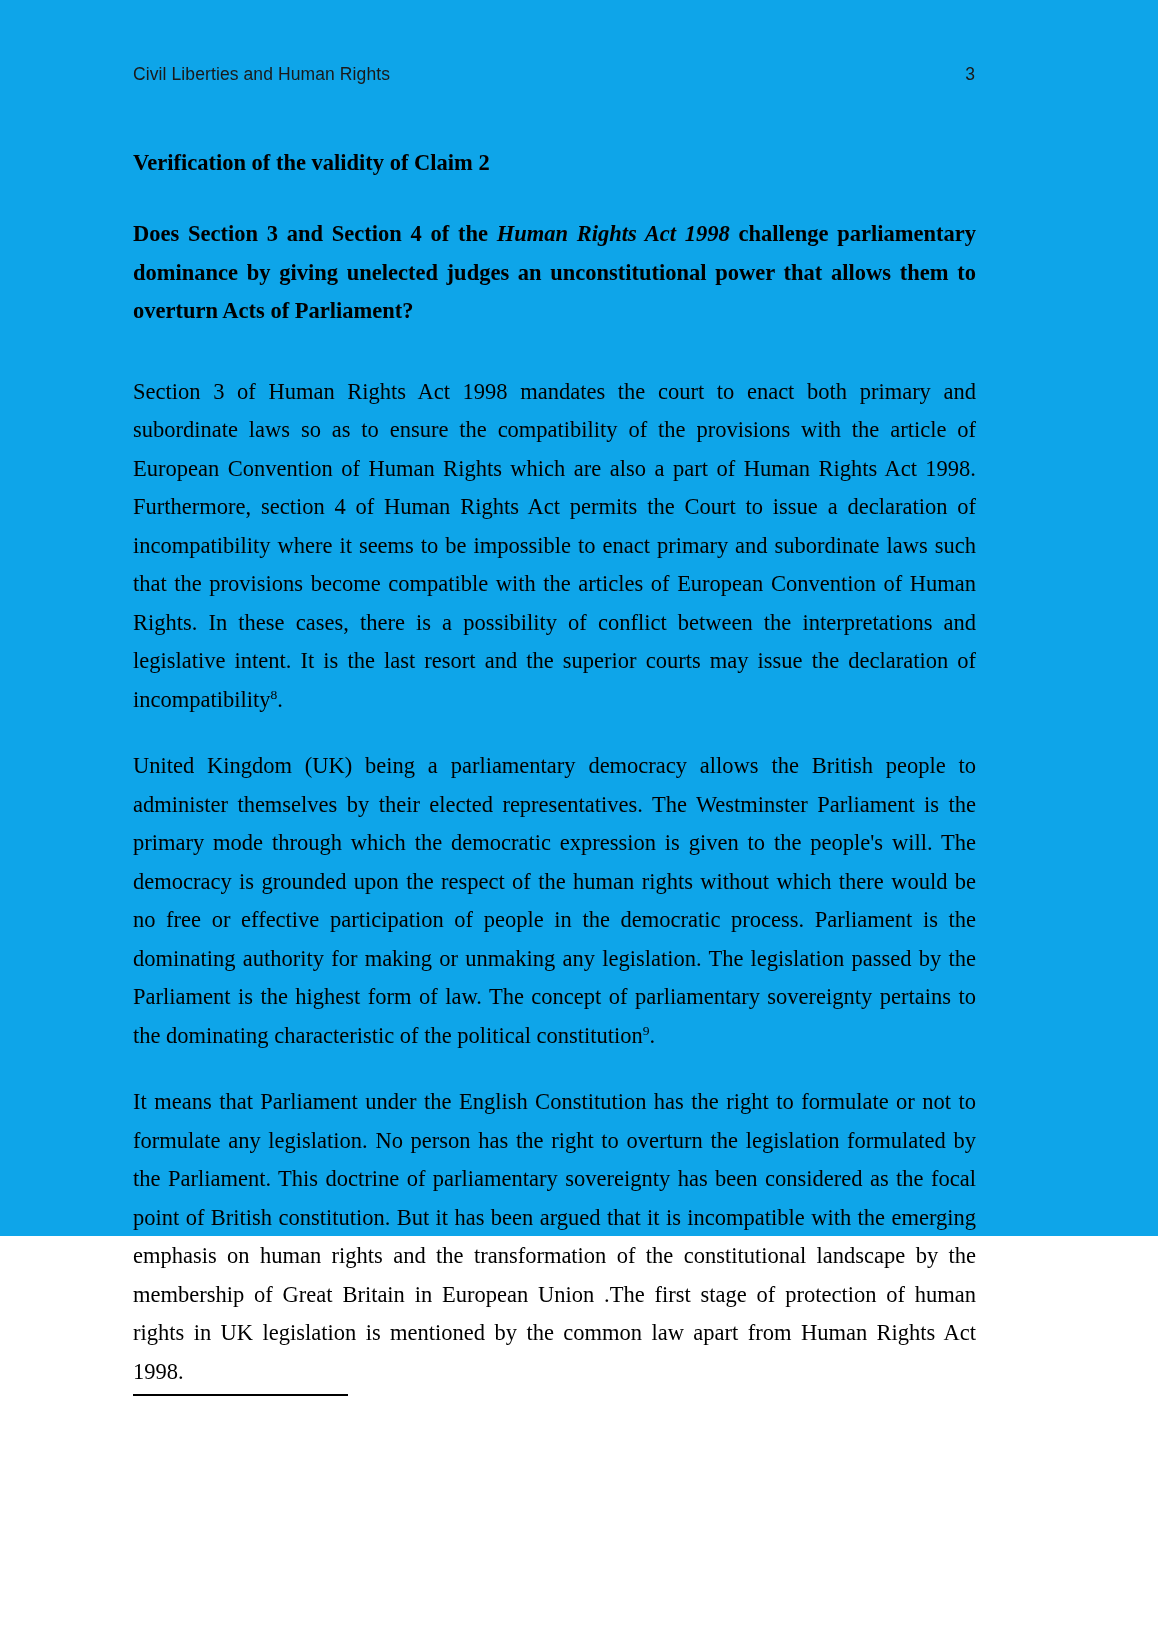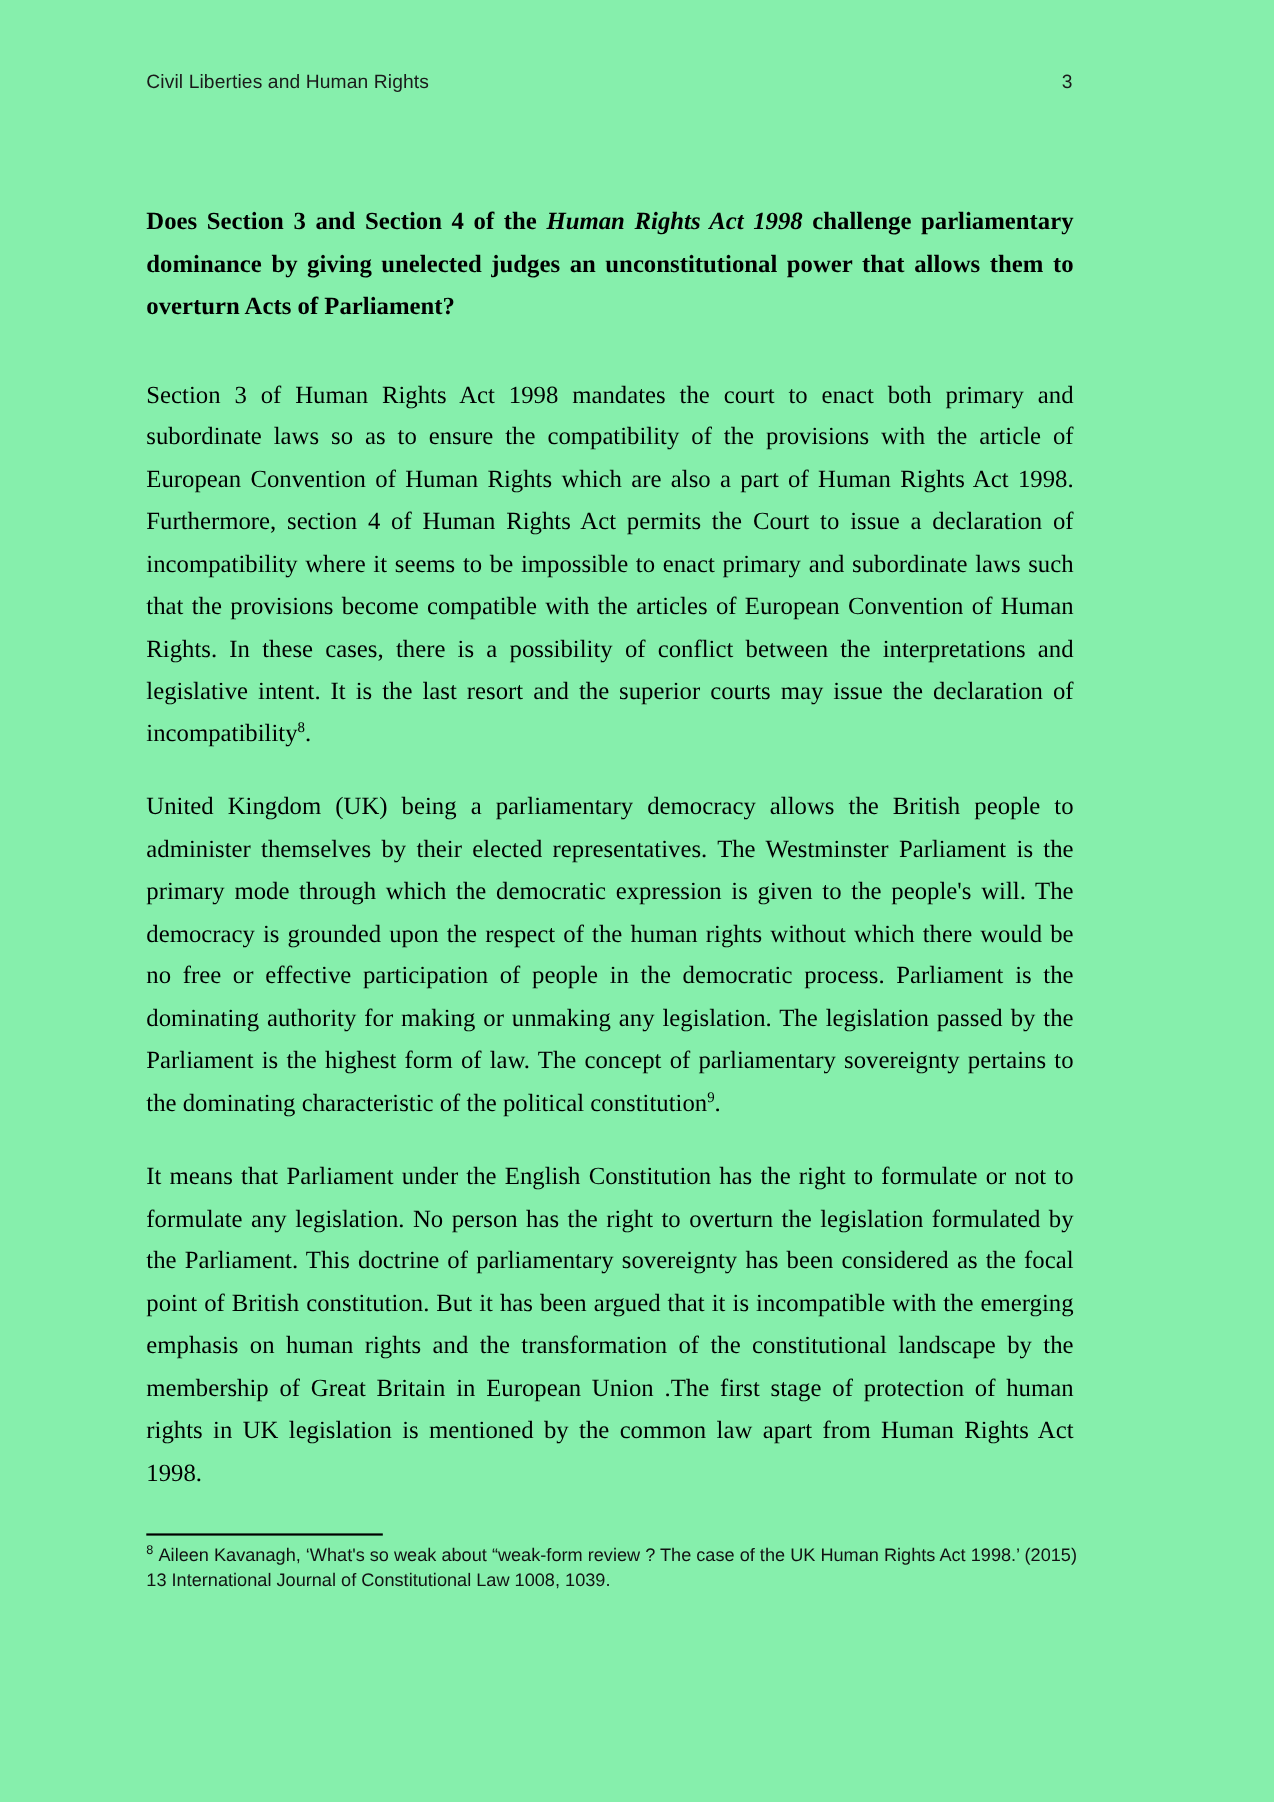--- a/index.html
+++ b/index.html
@@ -14,22 +14,22 @@
     font-family: "Liberation Serif", "DejaVu Serif", serif;
     color: #000000;
     overflow: hidden;
   }
 
   .page {
     position: absolute;
     left: 0;
     top: 0;
     width: 1158px;
-    height: 1638px;
-    background: #86efac;
+    height: 1236px;
+    background: #0ea5e9;
   }
 
   
   .running-header {
     position: absolute;
     left: 133px;
     top: 62px;
     width: 842px;
     display: flex;
     justify-content: space-between;
@@ -121,31 +121,31 @@
 
 <div class="page">
 
   <div class="running-header">
     <span class="hdr-title">Civil Liberties and Human Rights</span>
     <span class="hdr-page">3</span>
   </div>
 
   <div class="body-col">
 
+    <h2 class="section-heading">Verification of the validity of Claim 2</h2>
 
     <p class="question-heading"><span>Does Section 3 and Section 4 of the </span><i>Human Rights Act 1998</i><span> challenge parliamentary dominance by giving unelected judges an unconstitutional power that allows them to overturn Acts of Parliament?</span></p>
 
     <p class="para first"><span>Section 3 of Human Rights Act 1998 mandates the court to enact both primary and subordinate laws so as to ensure the compatibility of the provisions with the article of European Convention of Human Rights which are also a part of Human Rights Act 1998. Furthermore, section 4 of Human Rights Act permits the Court to issue a declaration of incompatibility where it seems to be impossible to enact primary and subordinate laws such that the provisions become compatible with the articles of European Convention of Human Rights. In these cases, there is a possibility of conflict between the interpretations and legislative intent. It is the last resort and the superior courts may issue the declaration of incompatibility</span><sup class="fn-ref">8</sup><span>.</span></p>
 
     <p class="para"><span>United Kingdom (UK) being a parliamentary democracy allows the British people to administer themselves by their elected representatives. The Westminster Parliament is the primary mode through which the democratic expression is given to the people's will. The democracy is grounded upon the respect of the human rights without which there would be no free or effective participation of people in the democratic process. Parliament is the dominating authority for making or unmaking any legislation. The legislation passed by the Parliament is the highest form of law.  The concept of parliamentary sovereignty pertains to the dominating characteristic of the political constitution</span><sup class="fn-ref">9</sup><span>.</span></p>
 
     <p class="para"><span> It means that Parliament under the English Constitution has the right to formulate or not to formulate any legislation. No person has the right to overturn the legislation formulated by the Parliament. This doctrine of parliamentary sovereignty has been considered as the focal point of British constitution. But it has been argued that it is incompatible with the emerging emphasis on human rights and the transformation of the constitutional landscape by the membership of Great Britain in European Union .The first stage of protection of human rights in UK legislation is mentioned by the common law apart from Human Rights Act 1998.</span></p>
 
   </div>
 
   <div class="footnotes">
     <div class="footnote-rule"></div>
 
-    <p class="footnote"><sup>8</sup><span> Aileen Kavanagh, ‘What's so weak about “weak-form review ? The case of the UK Human Rights Act 1998.’ (2015) 13 International Journal of Constitutional Law 1008, 1039.</span></p>
 
   </div>
 
 </div>
 
 </body></html>

